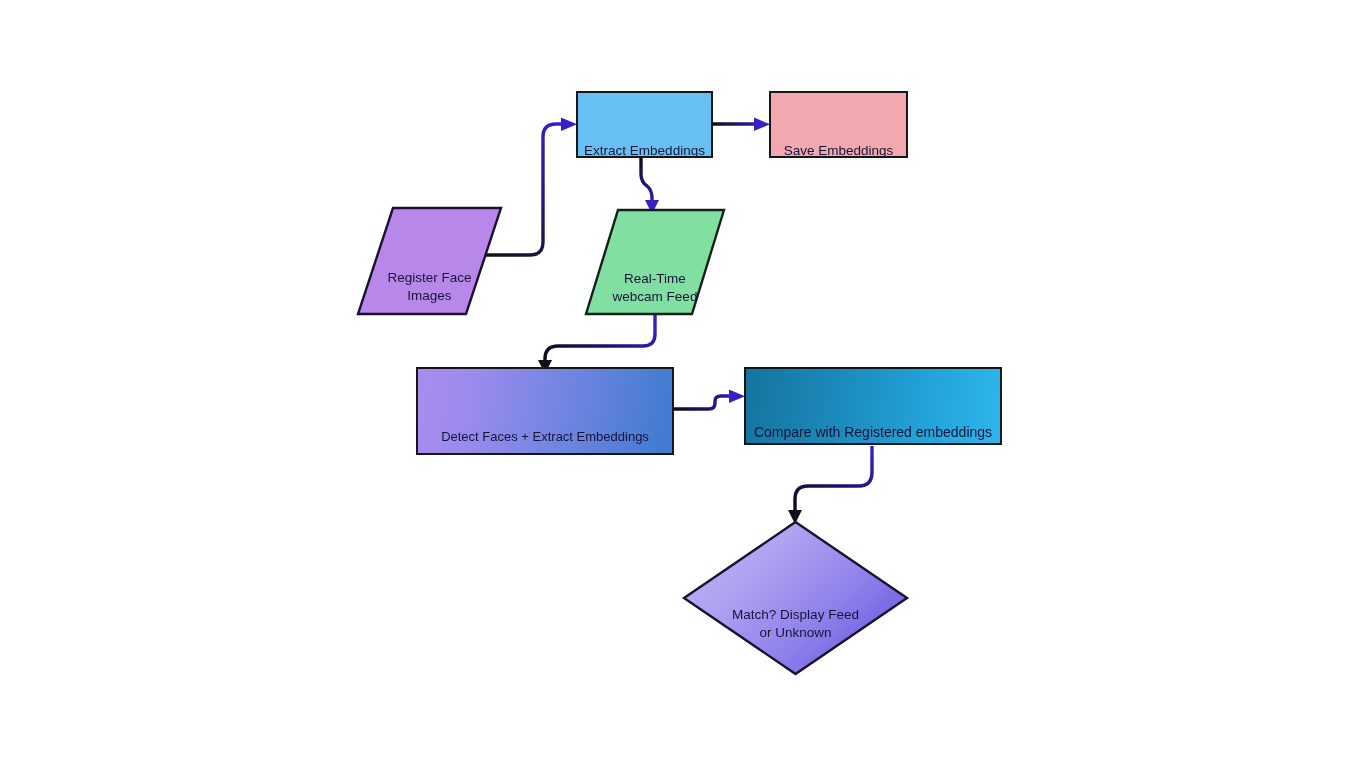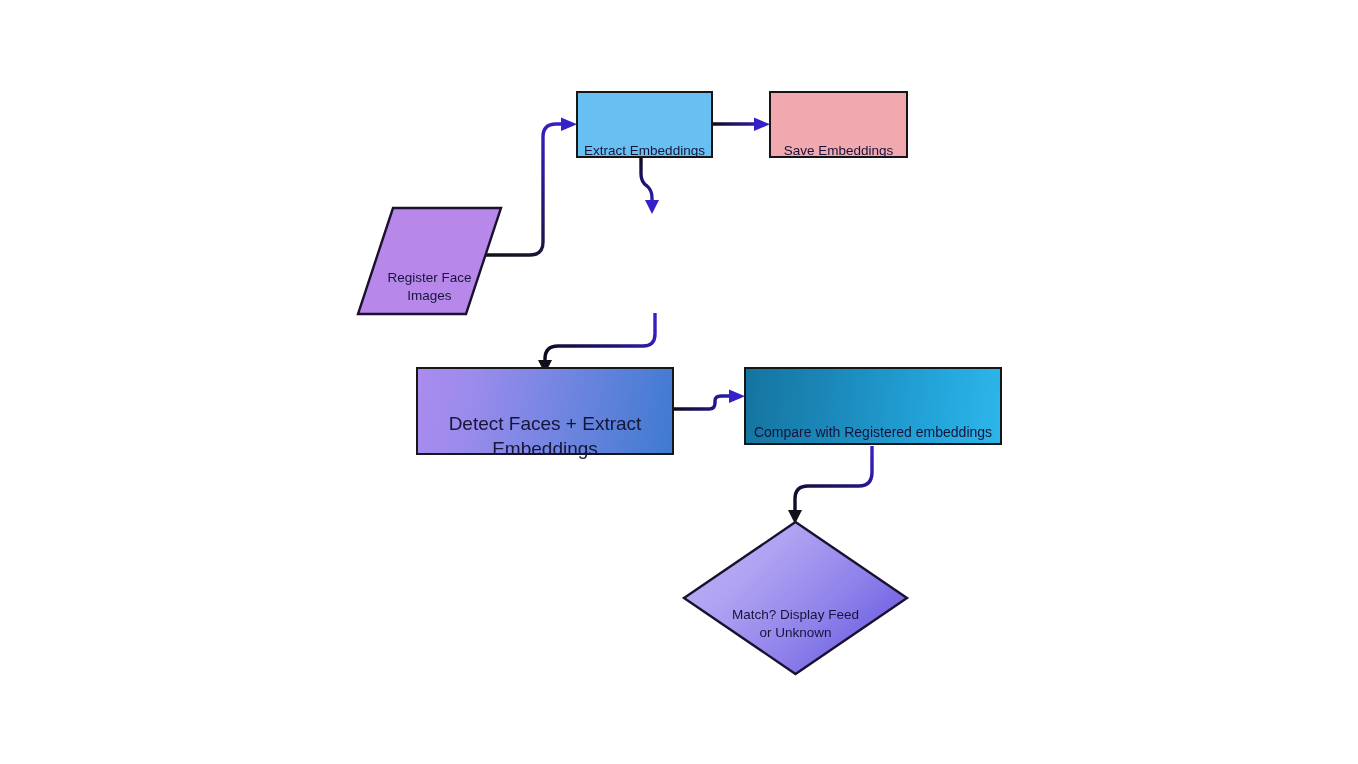--- a/index.html
+++ b/index.html
@@ -65,21 +65,21 @@
     left: 769px; top: 91px; width: 139px; height: 67px;
     background: #f2a8af;
     padding-left: 10px;
   }
   #node-save-embeddings .node-label { font-size: 13.5px; }
 
   #node-detect-faces {
     left: 416px; top: 367px; width: 258px; height: 88px;
     background: linear-gradient(100deg, #ab8bef 0%, #9a8bec 22%, #6f85e0 58%, #3f7ad0 100%);
   }
-  #node-detect-faces .node-label { font-size: 19px; }
+  #node-detect-faces .node-label { font-size: 13px; }
 
   #node-compare-registered {
     left: 744px; top: 367px; width: 258px; height: 78px;
     background: linear-gradient(96deg, #15749f 0%, #1c8bbd 38%, #23a4d9 72%, #2db6ea 100%);
   }
   #node-compare-registered .node-label { font-size: 14px; border-radius: 20px; }
 
   
   .para-wrap { position: absolute; }
   .para-wrap svg { display: block; }
@@ -174,20 +174,27 @@
   </div>
 
   <div class="node rect" id="node-extract-embeddings">
     <div class="node-label">Extract Embeddings</div>
   </div>
 
   <div class="node rect" id="node-save-embeddings">
     <div class="node-label">Save Embeddings</div>
   </div>
 
+  <div class="node para-wrap" id="node-webcam-feed">
+    <svg width="150" height="116" viewBox="0 0 150 116" xmlns="http://www.w3.org/2000/svg">
+      <polygon points="38,6 144,6 112,110 6,110" fill="#81dfa1" stroke="#13201a" stroke-width="2.4"></polygon>
+    </svg>
+    <div class="node-label">Real-Time
+webcam Feed</div>
+  </div>
 
   <div class="node rect" id="node-detect-faces">
     <div class="node-label">Detect Faces + Extract Embeddings</div>
   </div>
 
   <div class="node rect" id="node-compare-registered">
     <div class="node-label">Compare with Registered embeddings</div>
   </div>
 
   <div class="node" id="node-match-decision">

